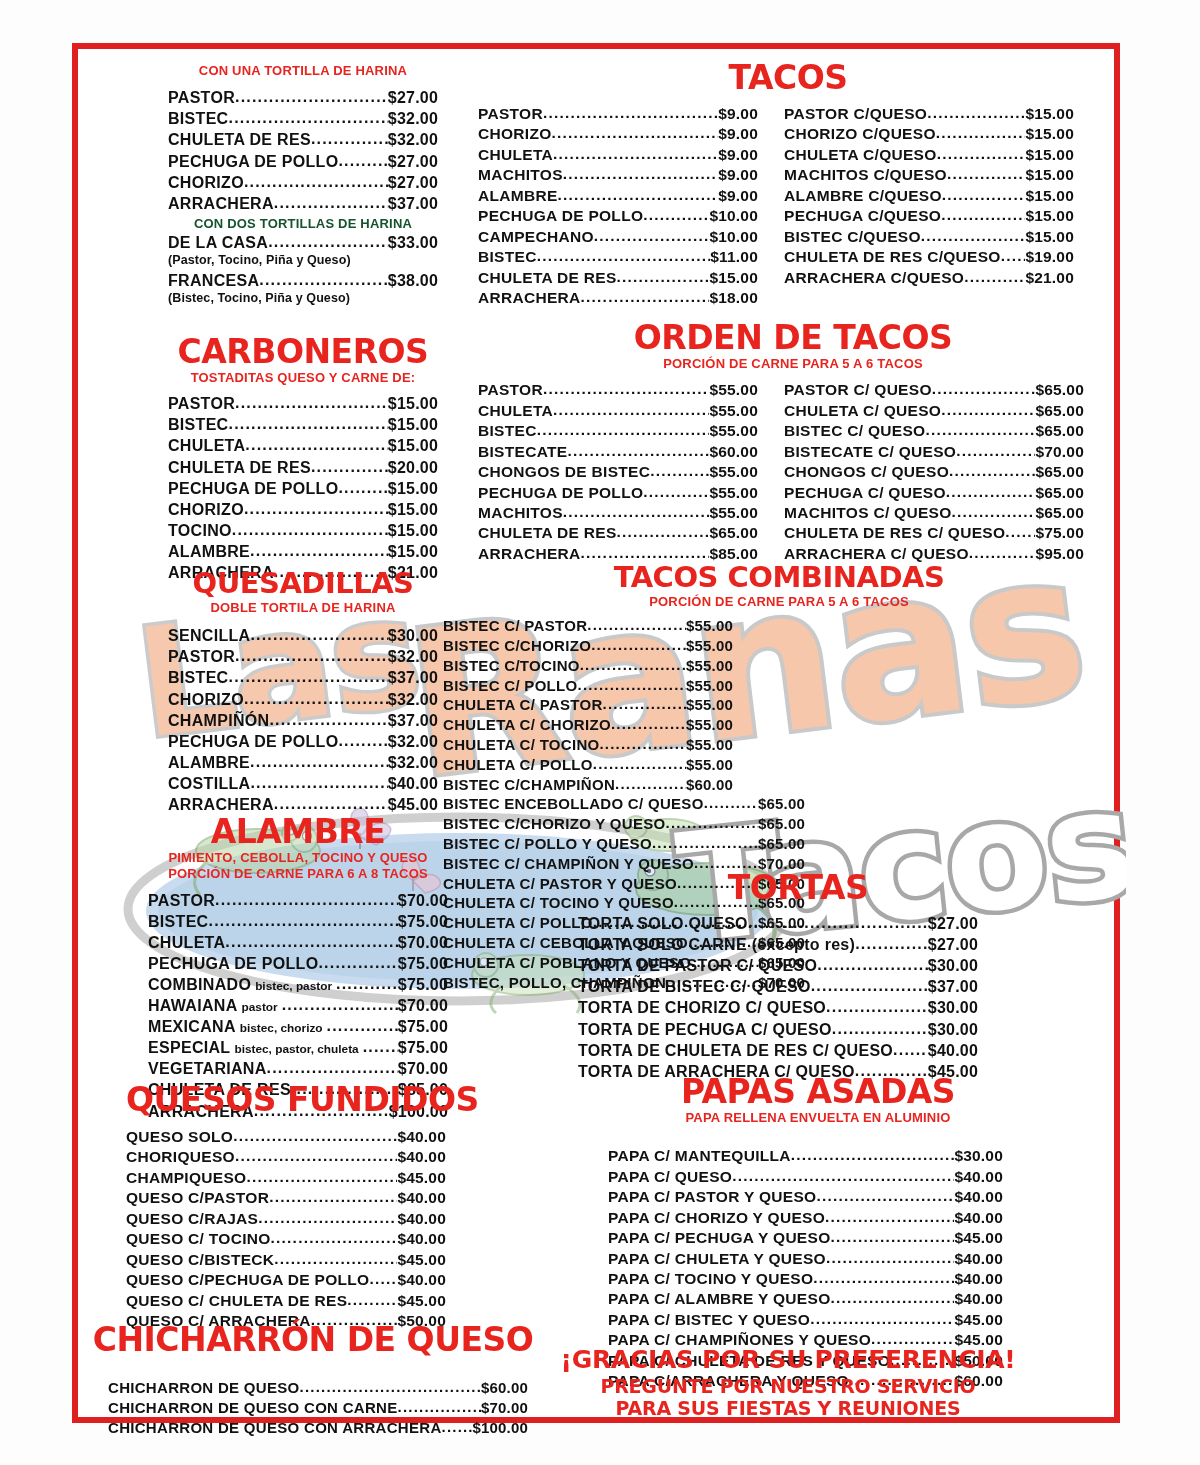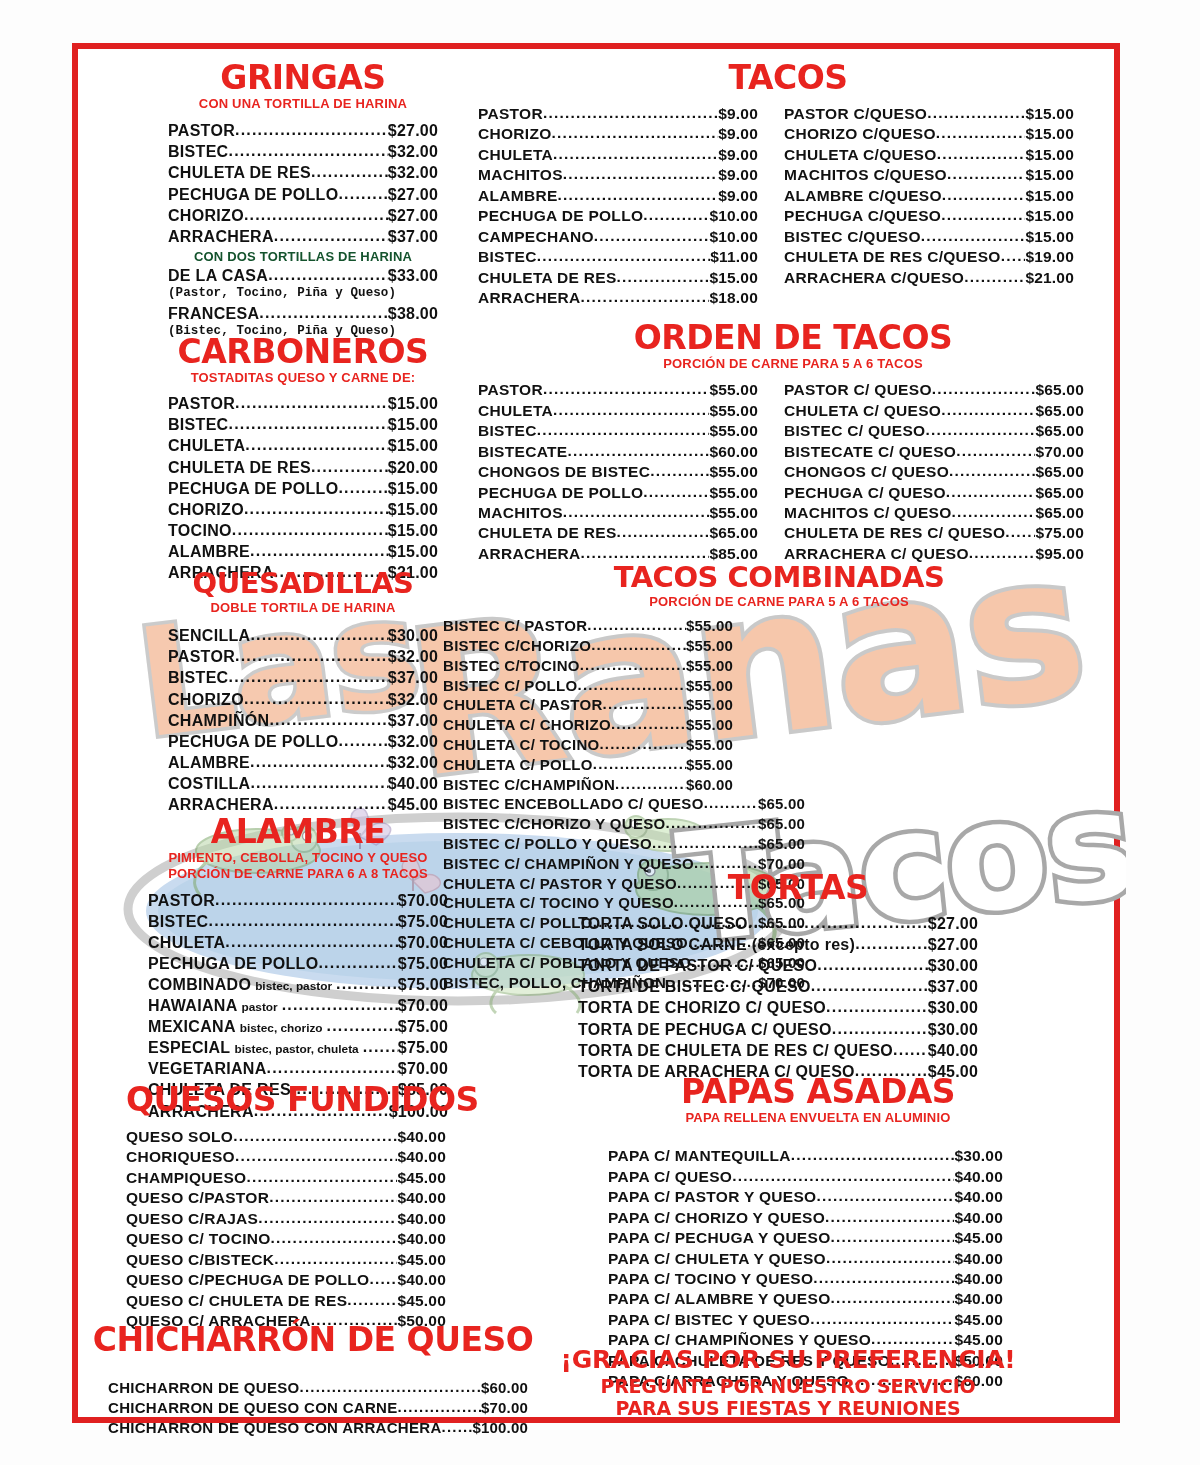--- a/index.html
+++ b/index.html
@@ -145,21 +145,21 @@
     color: #14532d;
     font-family: "Liberation Sans", sans-serif;
     font-weight: bold;
     font-size: 13px;
     text-align: center;
     letter-spacing: .2px;
     margin: 2px 0 0 0;
     white-space: nowrap;
   }
   .paren {
-    font-family: Liberation Mono, monospace;
+    font-family: Liberation Sans, sans-serif;
     font-weight: bold;
     font-size: 12.5px;
     color: #111;
     letter-spacing: .1px;
     margin: -1px 0 1px 0;
     white-space: nowrap;
   }
 
   .two-col { display: flex; }
 
@@ -229,21 +229,20 @@
         </g>
       </svg>
       <div class="wm-text wm-las">Las</div>
       <div class="wm-text wm-ranas">Ranas</div>
       <div class="wm-text wm-tacos">Tacos</div>
     </div>
 
     <div id="content">
 
       <div class="sect" style="left:90px; top:12px; width:270px;">
-        <div class="sect-title t-xl">GRINGAS</div>
         <div class="sect-sub">CON UNA TORTILLA DE HARINA</div>
         <ul class="items s16" style="margin-top:8px;">
             <li>
               <span class="nm">PASTOR</span>
               <span class="dots">..........................................................................................</span>
               <span class="pr">$27.00</span>
             </li>
             <li>
               <span class="nm">BISTEC</span>
               <span class="dots">..........................................................................................</span>

